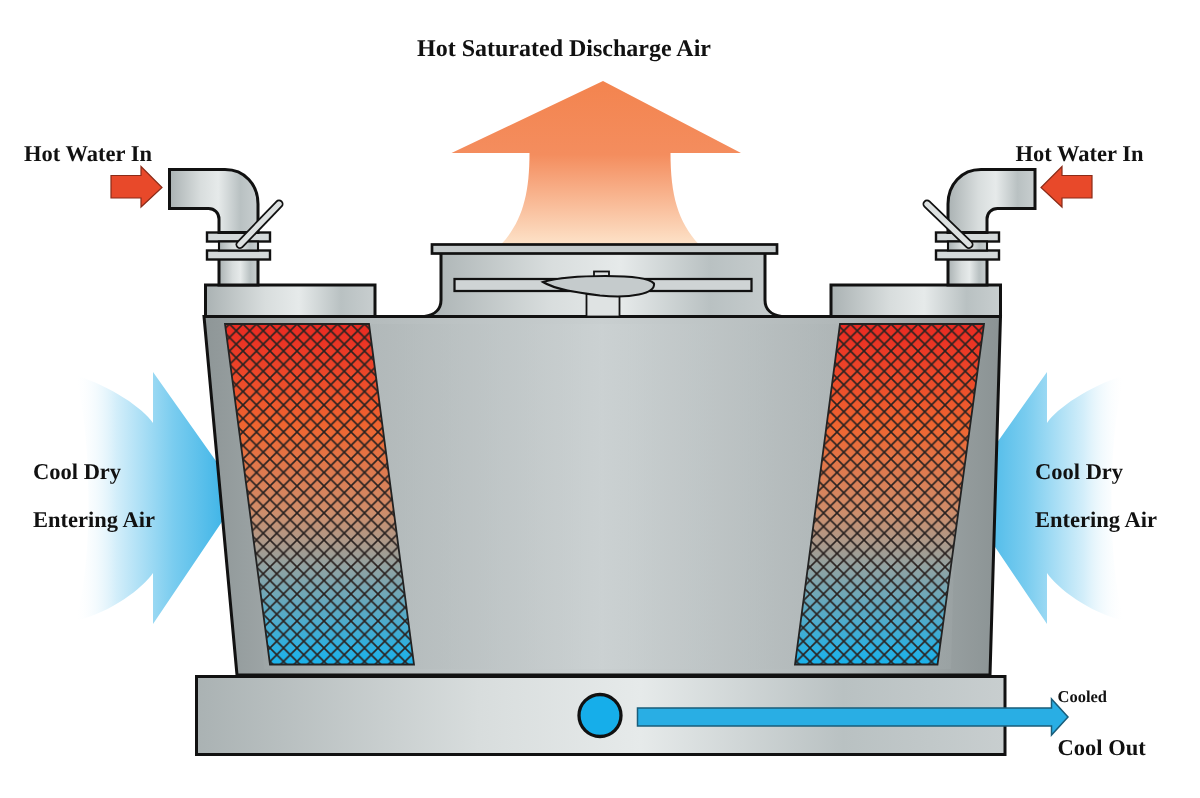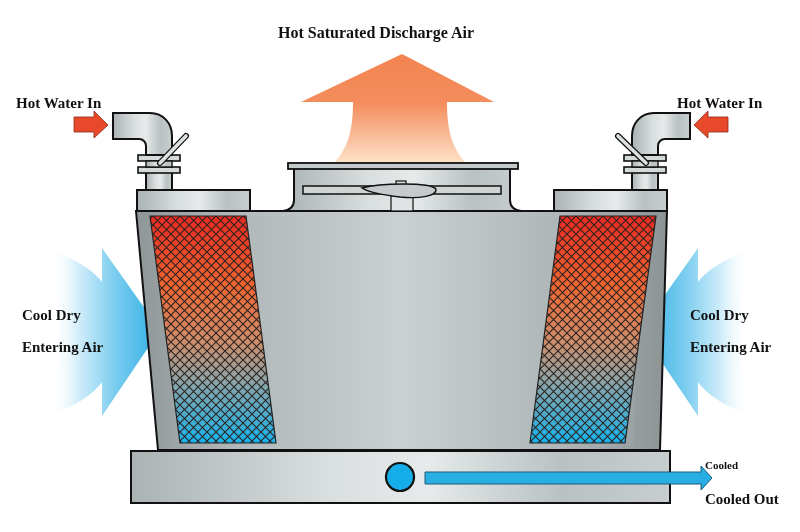--- a/index.html
+++ b/index.html
@@ -145,13 +145,13 @@
 </svg>
 
 <div class="lbl" id="title">Hot Saturated Discharge Air</div>
 <div class="lbl" id="hw-left">Hot Water In</div>
 <div class="lbl" id="hw-right">Hot Water In</div>
 <div class="lbl" id="air-left-1">Cool Dry</div>
 <div class="lbl" id="air-left-2">Entering Air</div>
 <div class="lbl" id="air-right-1">Cool Dry</div>
 <div class="lbl" id="air-right-2">Entering Air</div>
 <div class="lbl" id="out-1">Cooled</div>
-<div class="lbl" id="out-2">Cooled Out</div>
+<div class="lbl" id="out-2">Cool Out</div>
 
 </body></html>

